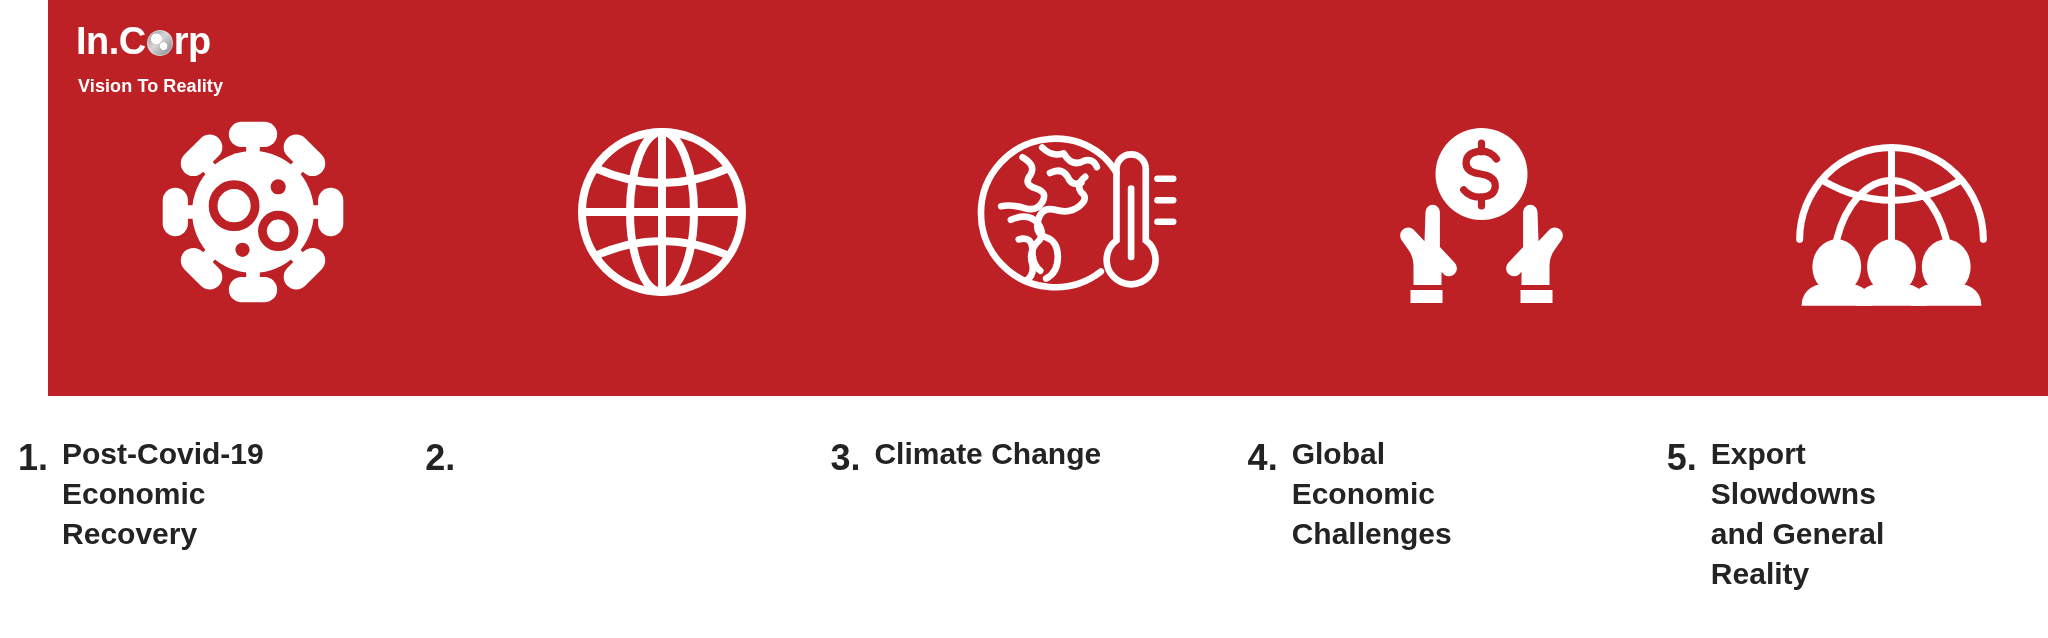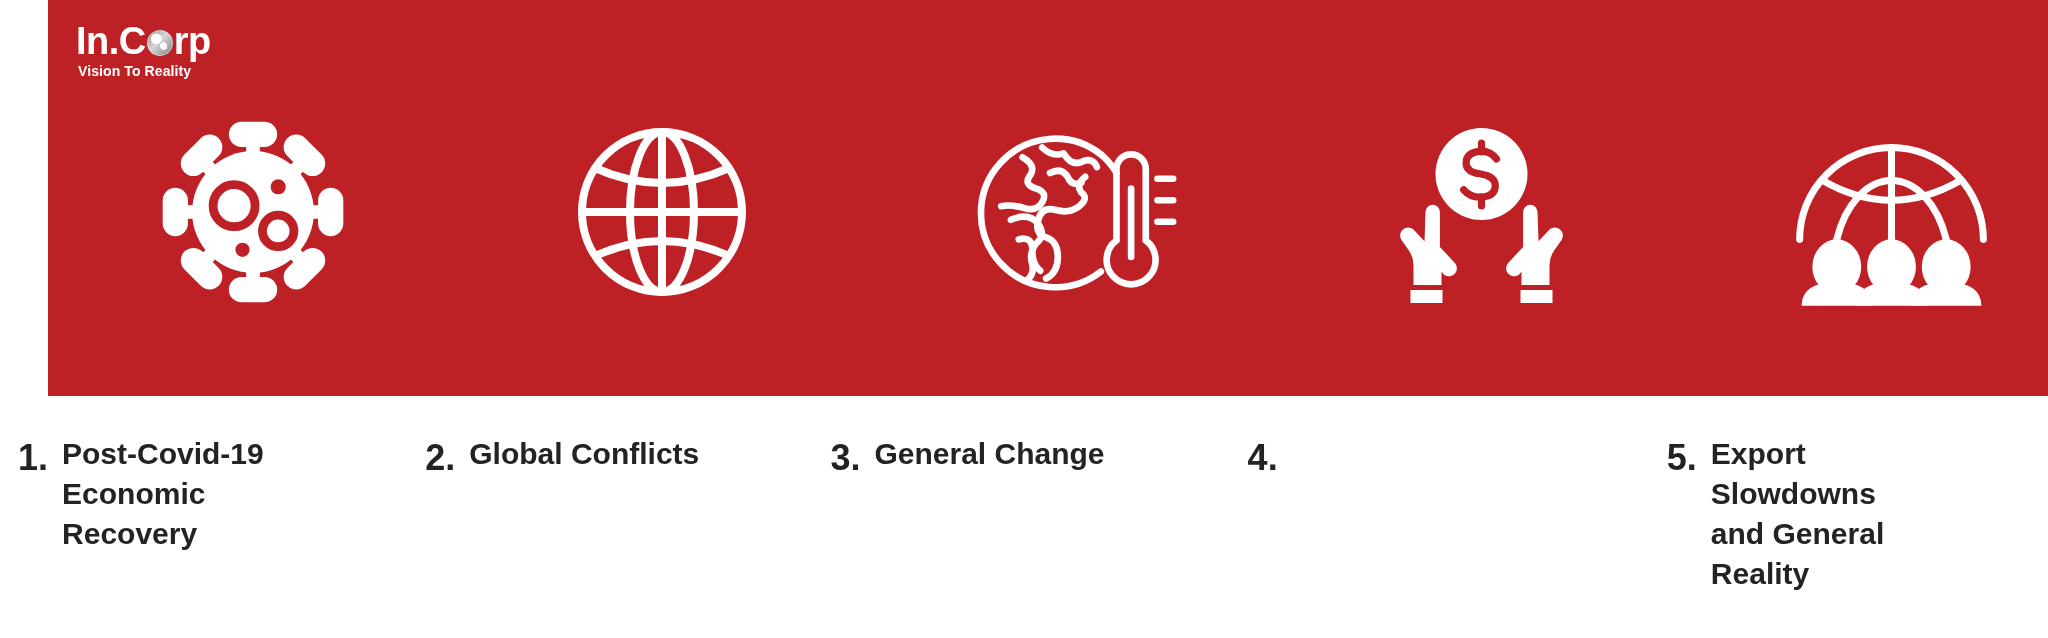--- a/index.html
+++ b/index.html
@@ -79,23 +79,23 @@
       radial-gradient(circle at 64% 62%, #ffffff 0 16%, rgba(255,255,255,0) 17%),
       linear-gradient(135deg, #8f8f8f 0%, #d6d6d6 45%, #7d7d7d 100%);
     position: relative;
     top: 2px;
     margin: 0 1px;
     box-shadow: inset 0 0 0 1px rgba(255,255,255,0.45);
   }
   .logo-tag {
     font-family: "Liberation Sans", sans-serif;
     font-weight: bold;
-    font-size: 14px;
+    font-size: 18px;
     color: #ffffff;
-    margin-top: 3px;
+    margin-top: 16px;
     margin-left: 2px;
     letter-spacing: 0.1px;
   }
 
   
   .caption-row {
     position: absolute;
     top: 404px;
     left: 0;
     width: 2048px;
@@ -282,30 +282,30 @@
 
   <div class="caption-row">
 
     <div class="caption c1">
       <span class="caption-num">1.</span>
       <span class="caption-text">Post-Covid-19 Economic Recovery</span>
     </div>
 
     <div class="caption c2">
       <span class="caption-num">2.</span>
-      <span class="caption-text">Global Conflicts</span>
     </div>
 
     <div class="caption c3">
       <span class="caption-num">3.</span>
-      <span class="caption-text">General Change</span>
+      <span class="caption-text">Climate Change</span>
     </div>
 
     <div class="caption c4">
       <span class="caption-num">4.</span>
+      <span class="caption-text">Global Economic Challenges</span>
     </div>
 
     <div class="caption c5">
       <span class="caption-num">5.</span>
       <span class="caption-text">Export Slowdowns and General Reality</span>
     </div>
   </div>
 
 </div>
 

